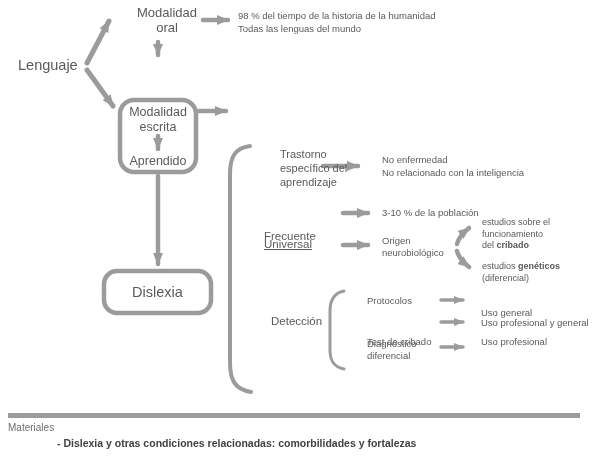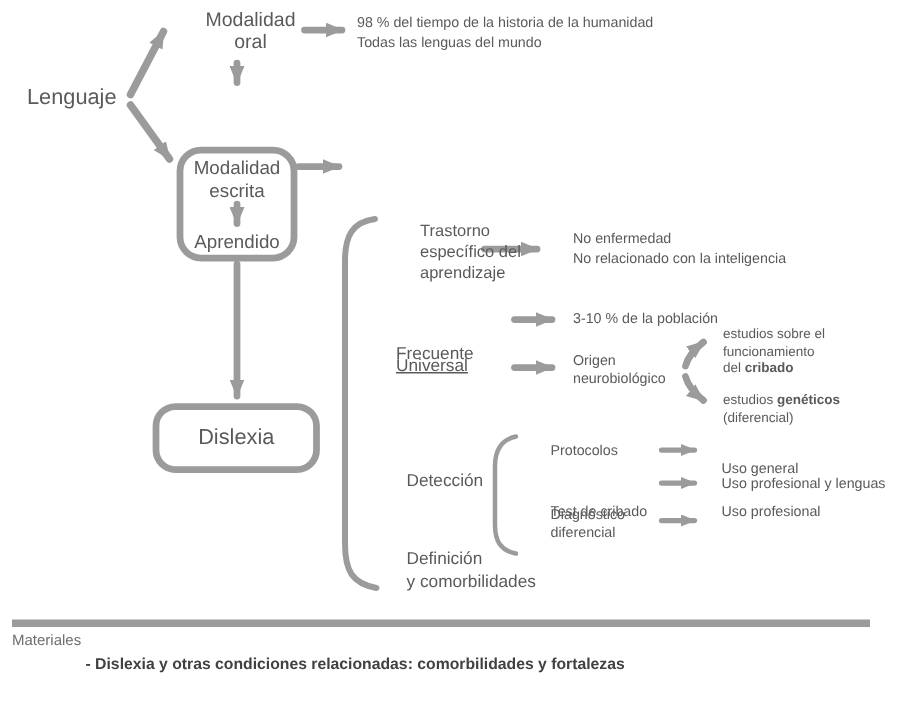--- a/index.html
+++ b/index.html
@@ -117,27 +117,25 @@
   <div class="txt t-brain-note"><span>estudios sobre el
 funcionamiento
 del </span><b>cribado</b></div>
 
   <div class="txt t-genetic-note"><span>estudios </span><b>genéticos</b><span class="blk">(diferencial)</span></div>
 
   <div class="txt t-deteccion">Detección</div>
   <div class="txt t-protocolos">Protocolos</div>
   <div class="txt t-uso-general">Uso general</div>
   <div class="txt t-test">Test de cribado</div>
-  <div class="txt t-uso-prof-gen">Uso profesional y lenguas</div>
+  <div class="txt t-uso-prof-gen">Uso profesional y general</div>
   <div class="txt t-diagnostico">Diagnóstico
 diferencial</div>
   <div class="txt t-uso-prof">Uso profesional</div>
 
-  <div class="txt t-definicion">Definición
-y comorbilidades</div>
 
   <div class="txt t-materiales">Materiales</div>
   <div class="txt t-footer-items">
     <div>- Dislexia y otras condiciones relacionadas: comorbilidades y fortalezas</div>
     
   </div>
 
 </div>
 
 </body></html>

